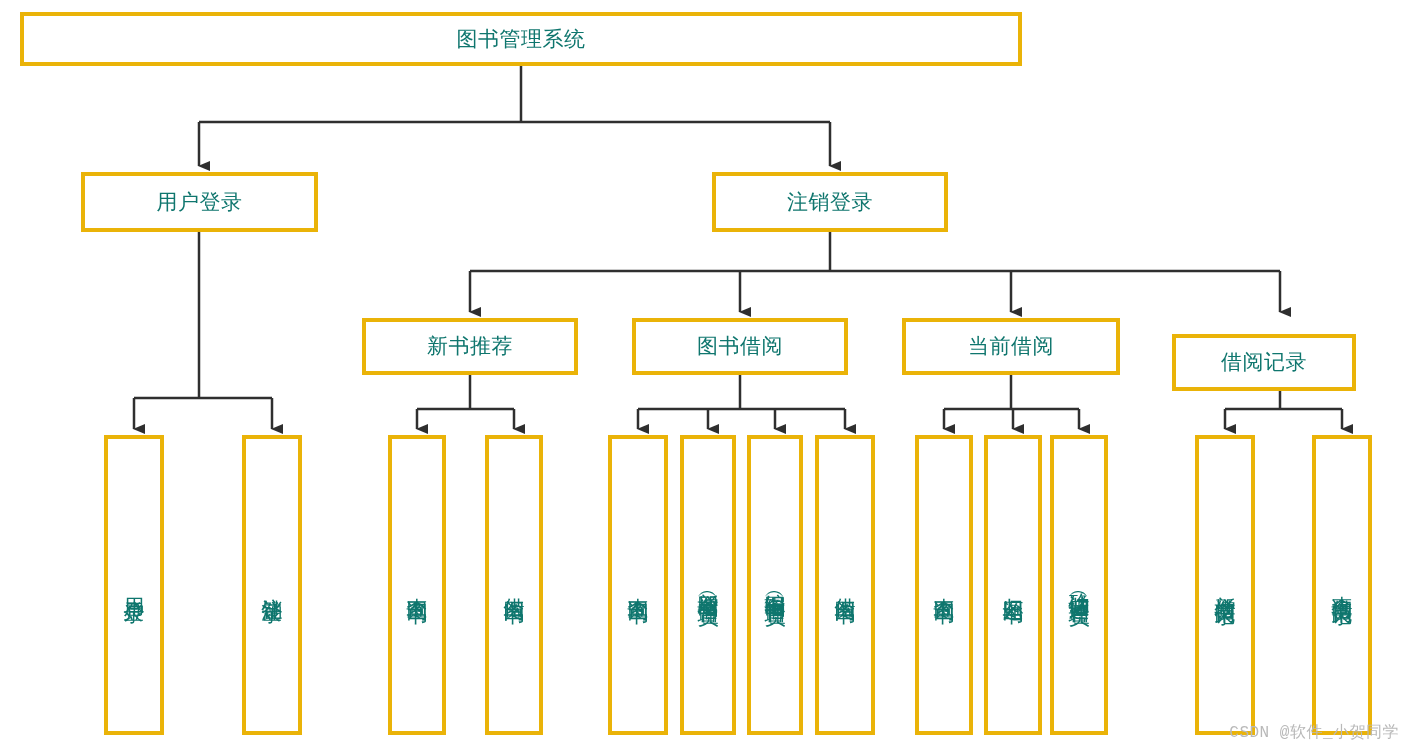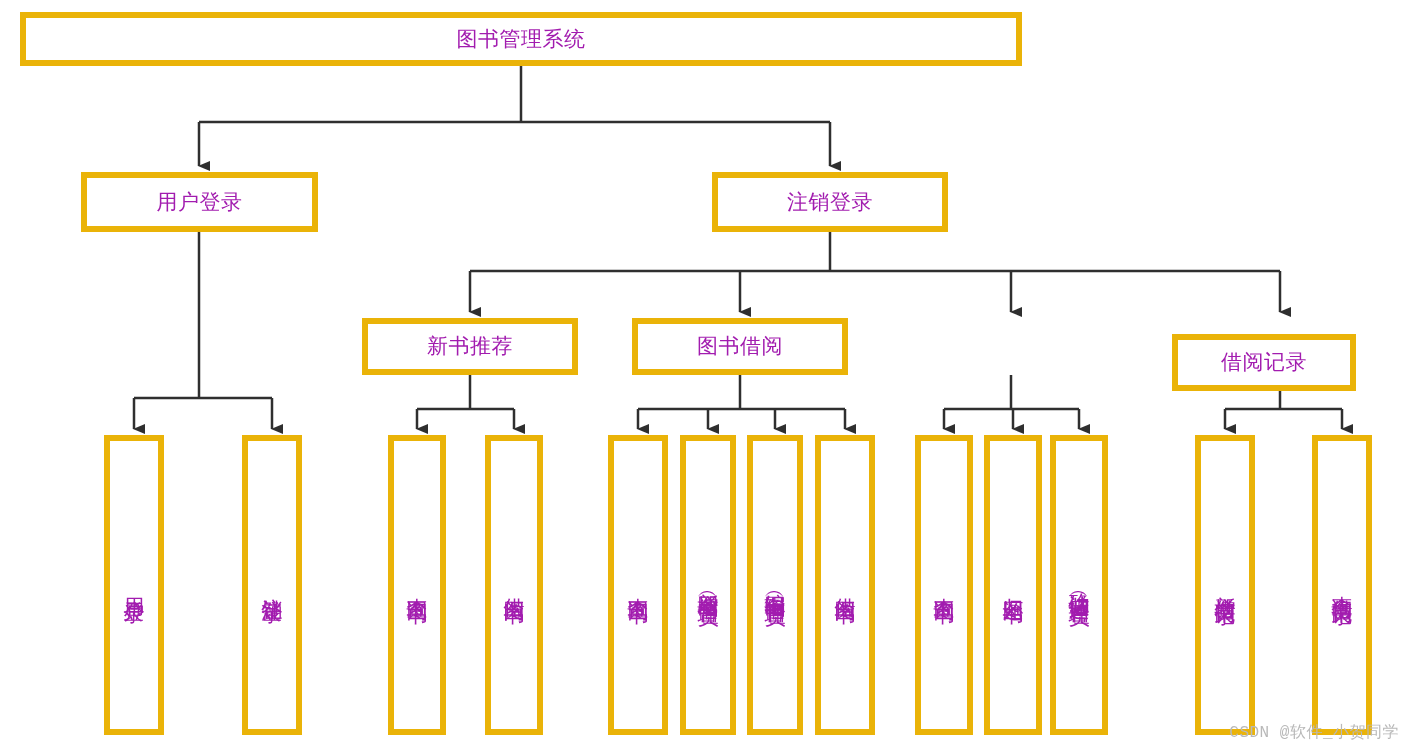--- a/index.html
+++ b/index.html
@@ -6,26 +6,26 @@
   body{
     width:1405px;height:747px;
     font-family:"DejaVu Sans","Liberation Sans",sans-serif;
     overflow:hidden;
   }
   #diagram-root{position:relative;width:1405px;height:747px;background:#fff;}
   svg.layer{position:absolute;left:0;top:0;width:1405px;height:747px;}
   .node-box{
     position:absolute;
     box-sizing:border-box;
-    border:6px solid #eab308;
+    border:4px solid #eab308;
     background:#ffffff;
     display:flex;
     align-items:center;
     justify-content:center;
-    color:#a21caf;
+    color:#0f766e;
   }
   .node-label{
     display:block;
     text-align:center;
     line-height:1.18;
     white-space:nowrap;
     letter-spacing:0.5px;
   }
   .h-label{font-size:21px;}
   .v-label{
@@ -115,20 +115,23 @@
   </div>
 
   <div class="node-box" style="left:362px;top:318px;width:216px;height:57px;">
     <span class="node-label h-label">新书推荐</span>
   </div>
 
   <div class="node-box" style="left:632px;top:318px;width:216px;height:57px;justify-content:center;">
     <span class="node-label h-label">图书借阅</span>
   </div>
 
+  <div class="node-box" style="left:902px;top:318px;width:218px;height:57px;">
+    <span class="node-label h-label">当前借阅</span>
+  </div>
 
   <div class="node-box" style="left:1172px;top:334px;width:184px;height:57px;">
     <span class="node-label h-label">借阅记录</span>
   </div>
 
   <div class="node-box" style="left:104px;top:435px;width:60px;height:300px;">
     <span class="node-label v-label">用户登录</span>
   </div>
 
   <div class="node-box" style="left:242px;top:435px;width:60px;height:300px;">

